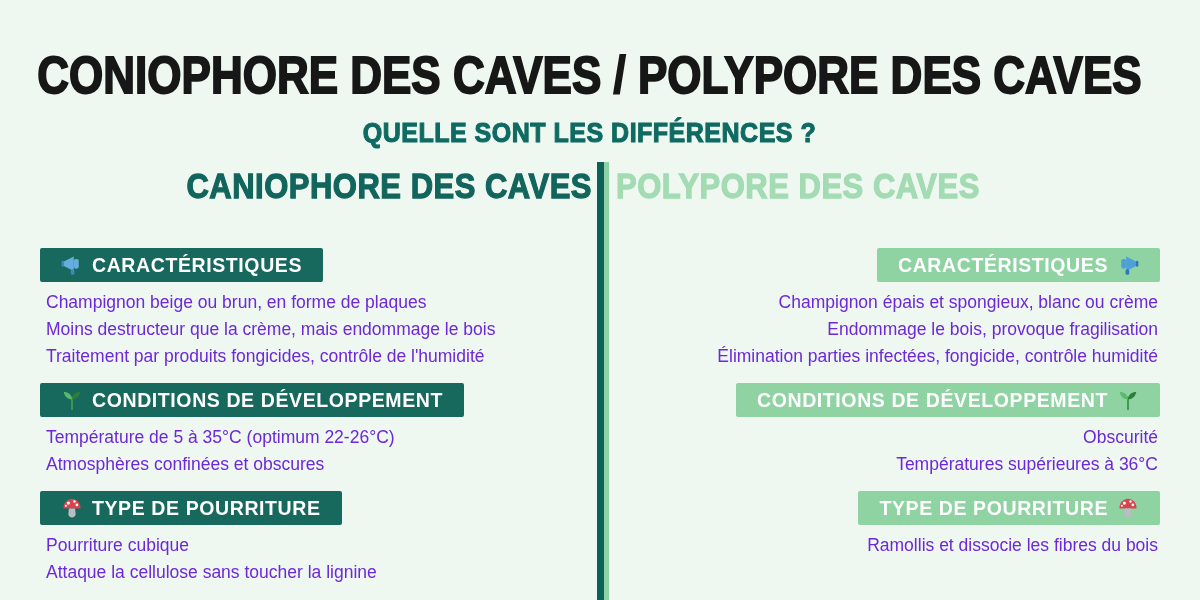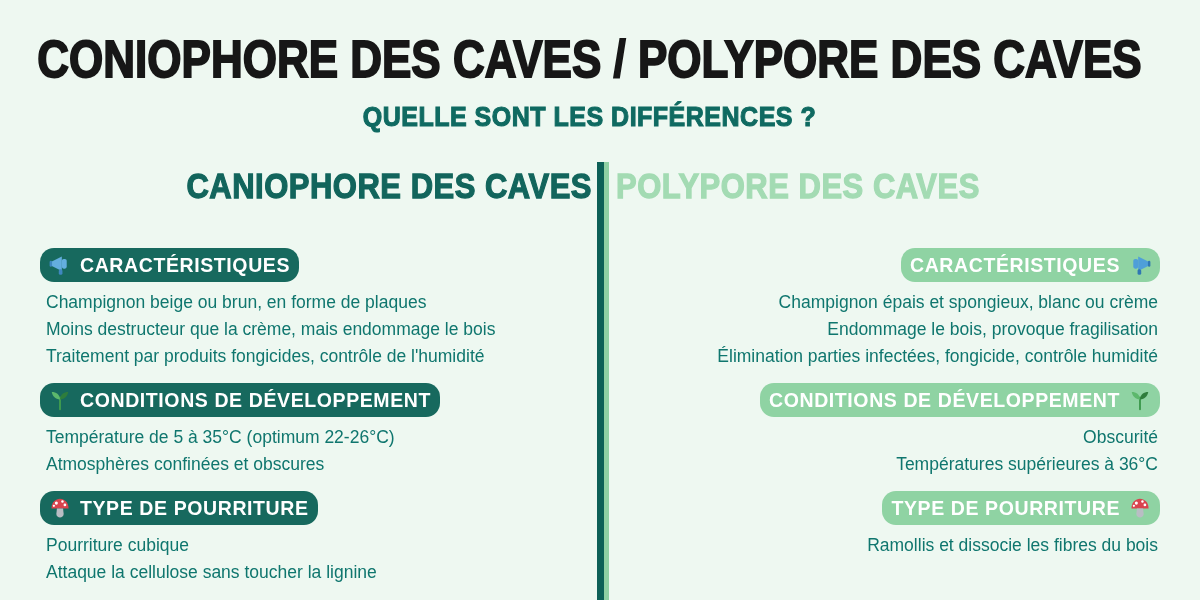--- a/index.html
+++ b/index.html
@@ -4,21 +4,21 @@
 <style>
   * { margin: 0; padding: 0; box-sizing: border-box; }
   html, body { width: 1200px; height: 600px; }
   body {
     font-family: "Liberation Sans", "DejaVu Sans", sans-serif;
     background: #eef8f1;
     position: relative;
     overflow: hidden;
     color: #1f1f1f;
   }
-  .hero { position: absolute; top: 30px; left: 0; width: 1179px; text-align: center; }
+  .hero { position: absolute; top: 46px; left: 0; width: 1179px; text-align: center; }
   .main-title {
     font-size: 44px;
     font-weight: bold;
     color: #171717;
     letter-spacing: 0px;
     white-space: nowrap;
     -webkit-text-stroke: 1.6px #171717;
     transform: scaleY(1.18);
     transform-origin: center top;
   }
@@ -53,36 +53,36 @@
   }
   .col-left  .col-header { color: #12655c; text-align: right; -webkit-text-stroke: 1.1px #12655c; transform-origin: right top; }
   .col-right .col-header { color: #a3dbb3; text-align: left;  -webkit-text-stroke: 1.1px #a3dbb3; }
 
   .section { margin-bottom: 13px; }
   .pill-row { line-height: 0; margin-bottom: 7px; }
   .pill {
     display: inline-flex;
     align-items: center;
     gap: 9px;
-    padding: 6px 9px;
-    border-radius: 14px;
+    padding: 6px 21px;
+    border-radius: 2px;
     font-size: 19.5px;
     font-weight: bold;
     color: #ffffff;
     letter-spacing: 0.6px;
     line-height: 22px;
     white-space: nowrap;
   }
   .pill-dark  { background: #17695e; }
   .pill-light { background: #8fd3a3; }
   .pill .icn { display: inline-flex; width: 22px; height: 22px; }
   .pill .icn svg { width: 22px; height: 22px; }
   .icn.mirrored svg { transform: scaleX(-1); }
 
-  .lines { font-size: 17.5px; line-height: 27px; color: #0f766e; }
+  .lines { font-size: 17.5px; line-height: 27px; color: #6d28d9; }
   .col-left  .lines { padding-left: 6px; }
   .col-right .lines { padding-right: 2px; }
 </style>
 </head>
 <body>
 
 <div class="hero">
   <div class="main-title">CONIOPHORE DES CAVES / POLYPORE DES CAVES</div>
   <div class="sub-title">QUELLE SONT LES DIFFÉRENCES ?</div>
 </div>

